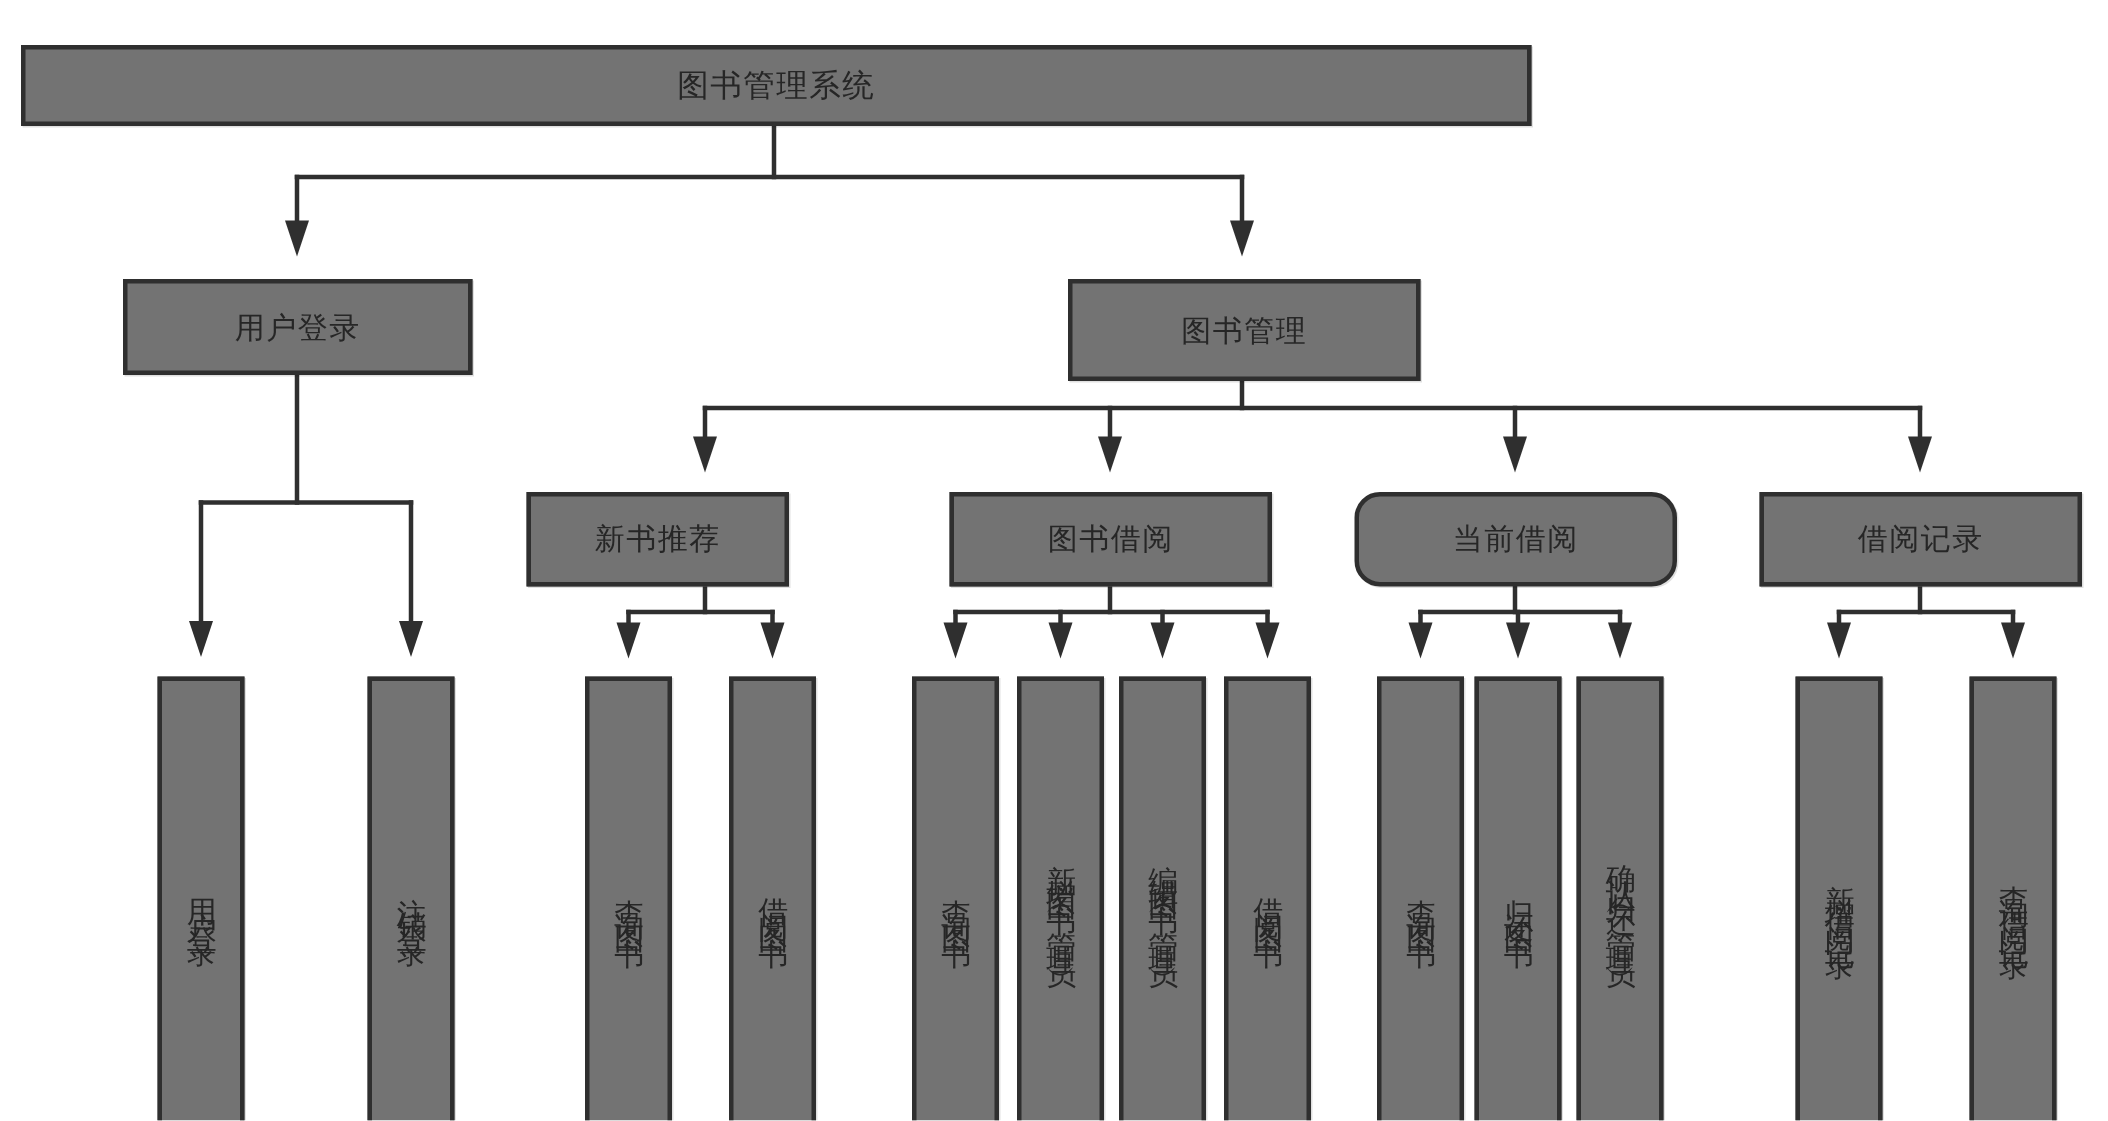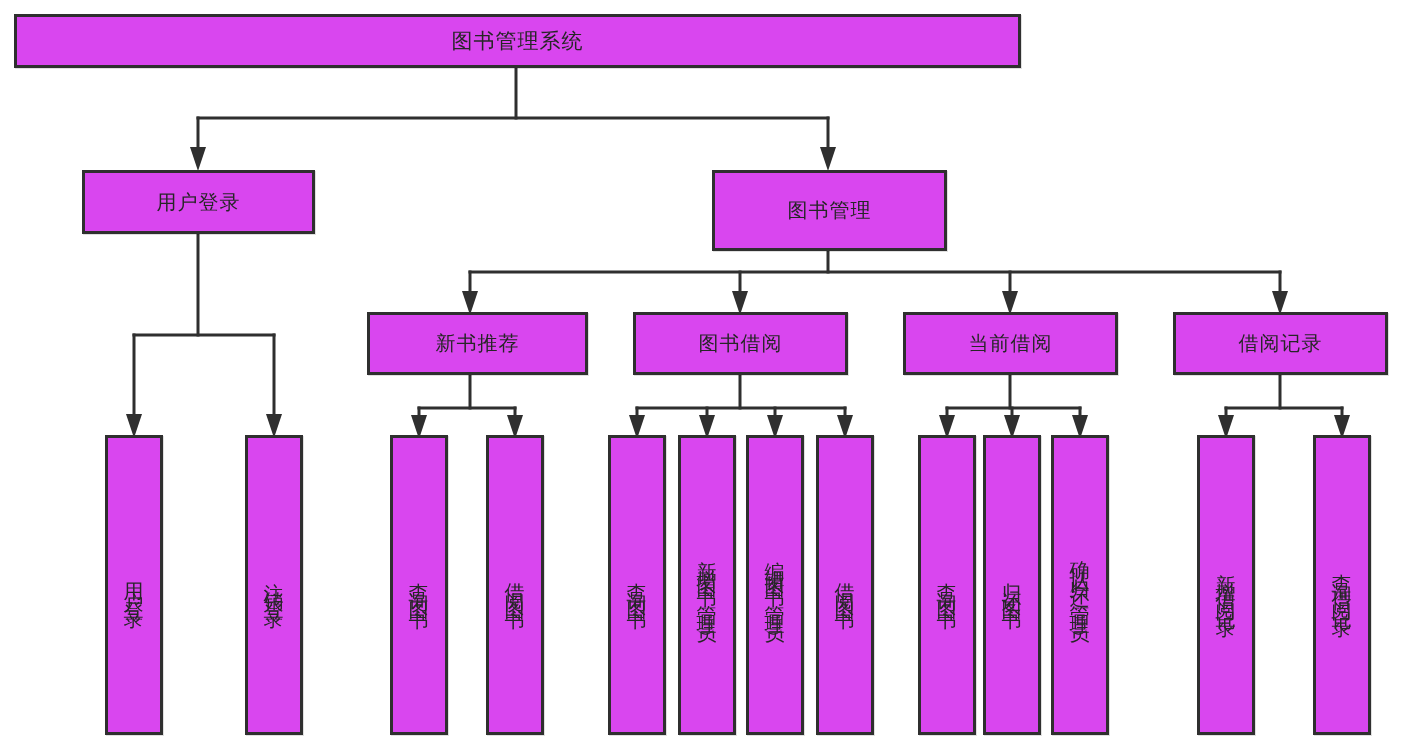--- a/index.html
+++ b/index.html
@@ -17,29 +17,30 @@
     width: 1405px; height: 747px;
   }
   .wires line {
     stroke: #2f2f2f;
     stroke-width: 3;
     stroke-linecap: square;
   }
   .wires polygon { fill: #2f2f2f; }
   .node {
     position: absolute;
-    background: #d946ef;
+    background: #737373;
     border: 3px solid #2f2f2f;
     display: flex;
     align-items: center;
     justify-content: center;
     color: #262626;
     font-size: 20px;
     box-sizing: border-box;
     box-shadow: 1px 1px 0 rgba(0,0,0,0.12);
+    margin-top: 16px;
   }
   .node.title { font-size: 21px; letter-spacing: 1px; }
   .node.h { letter-spacing: 1px; }
   .vnode span {
     writing-mode: vertical-rl;
     text-orientation: mixed;
     line-height: 1;
     letter-spacing: 9px;
     white-space: nowrap;
   }
@@ -135,31 +136,31 @@
     </g>
   </svg>
 
   <div class="node title" style="left:14px; top:14px; width:1007px; height:54px;">
     <span>图书管理系统</span>
   </div>
 
   <div class="node h" style="left:82px; top:170px; width:233px; height:64px;">
     <span>用户登录</span>
   </div>
-  <div class="node h" style="left:712px; top:170px; width:235px; height:81px;text-align:right;">
+  <div class="node h" style="left:712px; top:170px; width:235px; height:68px;text-align:right;">
     <span>图书管理</span>
   </div>
 
-  <div class="node h" style="left:367px; top:312px; width:221px; height:63px;">
+  <div class="node h" style="left:351px; top:312px; width:175px; height:63px;">
     <span>新书推荐</span>
   </div>
   <div class="node h" style="left:633px; top:312px; width:215px; height:63px;text-align:right;">
     <span>图书借阅</span>
   </div>
-  <div class="node h" style="left:903px; top:312px; width:215px; height:63px;">
+  <div class="node h" style="left:903px; top:312px; width:215px; height:63px;border-radius:17px;">
     <span>当前借阅</span>
   </div>
   <div class="node h" style="left:1173px; top:312px; width:215px; height:63px;">
     <span>借阅记录</span>
   </div>
 
   <div class="node vnode" style="left:105px; top:435px; width:58px; height:300px;">
     <span>用户登录</span>
   </div>
   <div class="node vnode" style="left:245px; top:435px; width:58px; height:300px;">

